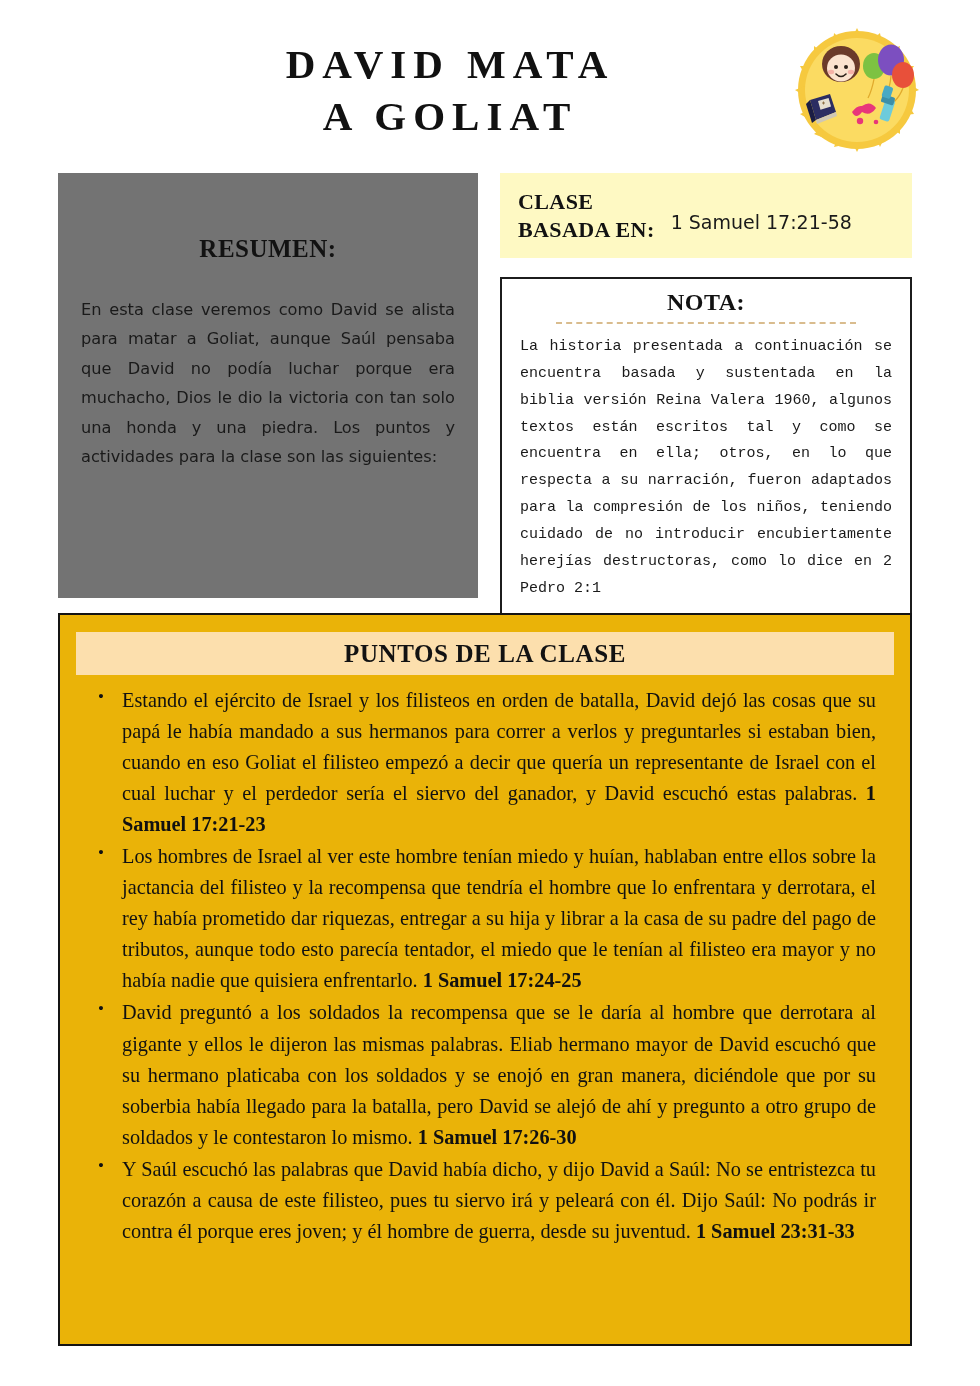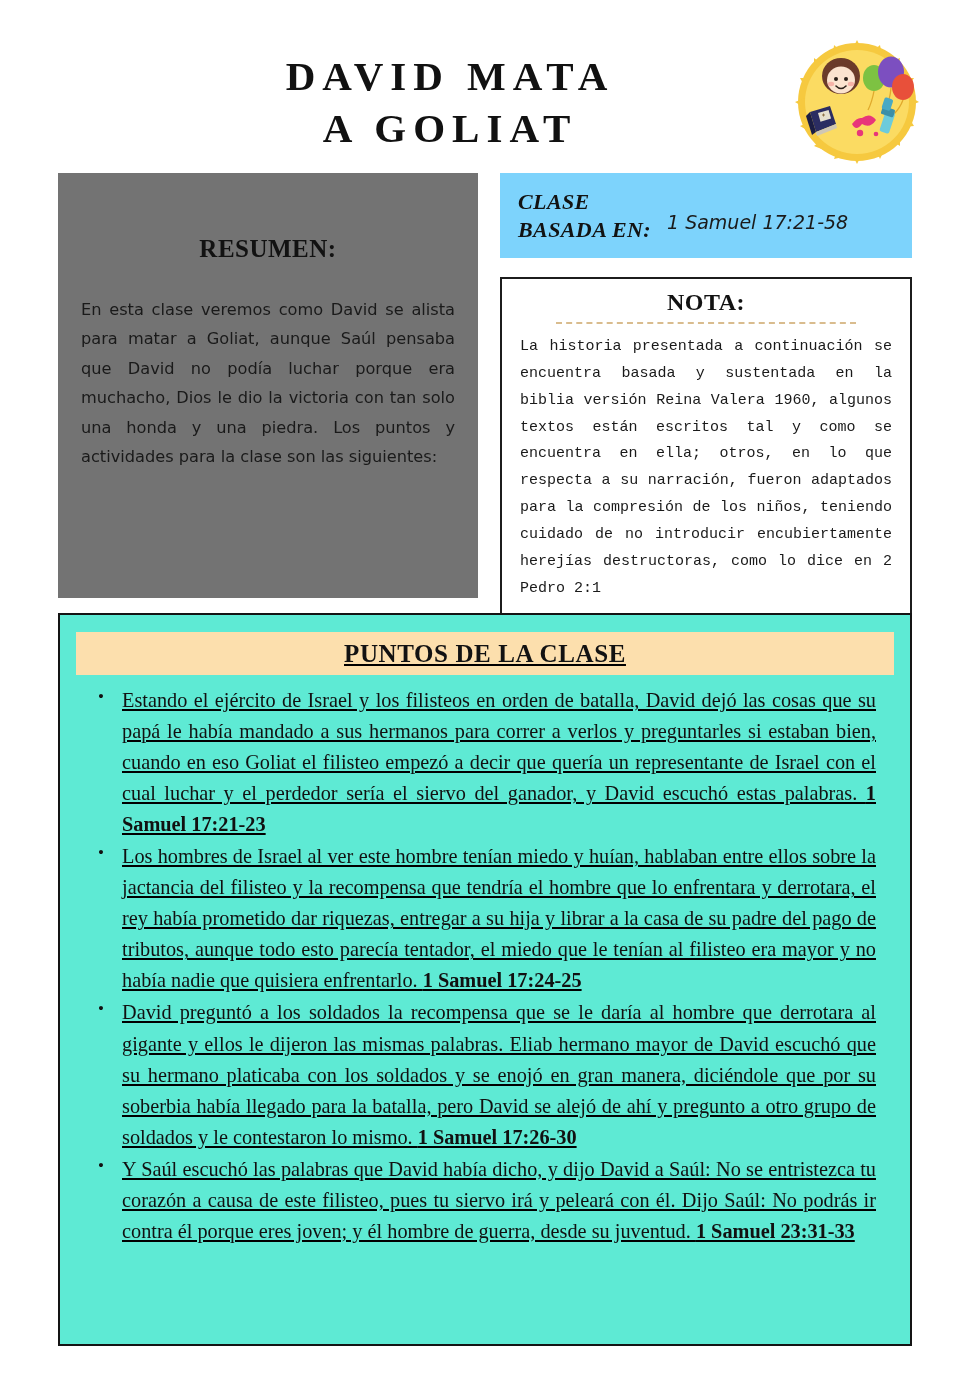--- a/index.html
+++ b/index.html
@@ -14,21 +14,20 @@
     font-family: "Liberation Serif", serif;
     overflow: hidden;
   }
 
   
   .header {
     position: absolute;
     left: 0; top: 0;
     width: 904px;
     height: 168px;
-    margin-top: 12px;
   }
   .title-block {
     position: absolute;
     left: 140px; top: 38px;
     width: 620px;
     text-align: center;
   }
   .title-line {
     font-family: "Liberation Serif", serif;
     font-weight: bold;
@@ -74,26 +73,25 @@
     text-align: justify;
     text-justify: inter-word;
     padding: 0 3px;
   }
 
   
   .clase-band {
     position: absolute;
     left: 500px; top: 173px;
     width: 412px; height: 85px;
-    background: #7dd3fc;
+    background: #fef9c3;
     box-sizing: border-box;
     display: flex;
     align-items: center;
     padding-left: 18px;
-    font-style: italic;
   }
   .clase-label {
     font-family: "Liberation Serif", serif;
     font-weight: bold;
     font-size: 22px;
     line-height: 1.25;
     color: #121212;
     letter-spacing: 0.4px;
     white-space: pre-line;
   }
@@ -139,23 +137,22 @@
     text-justify: inter-word;
   }
 
   
   .puntos {
     position: absolute;
     left: 58px; top: 613px;
     width: 854px; height: 733px;
     border: 2px solid #141414;
     box-sizing: border-box;
-    background: #5eead4;
+    background: #eab308;
     padding: 17px 16px 10px 16px;
-    text-decoration: underline;
   }
   .puntos-header {
     background: #FCDFAD;
     height: 43px;
     display: flex;
     align-items: center;
     justify-content: center;
     font-family: "Liberation Serif", serif;
     font-weight: bold;
     font-size: 25px;

